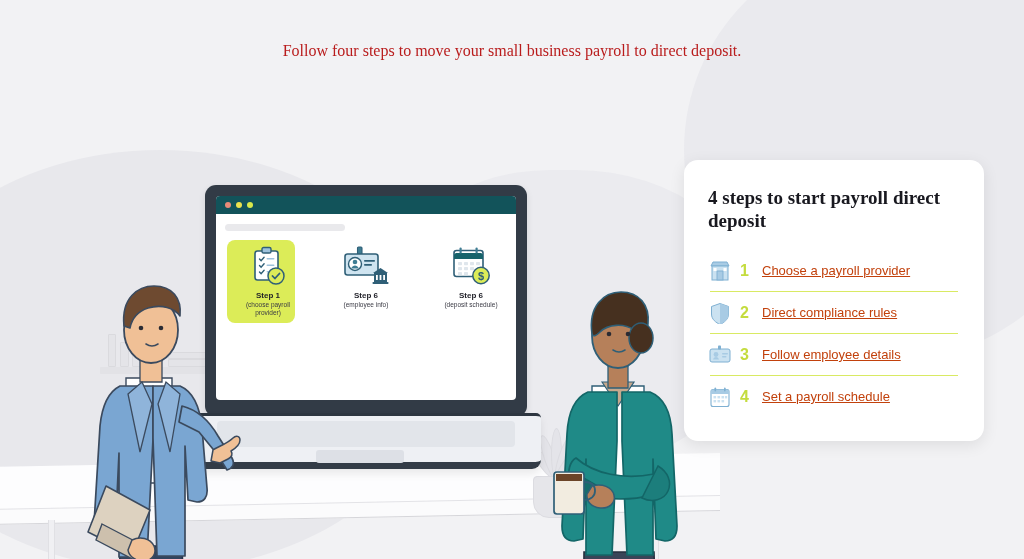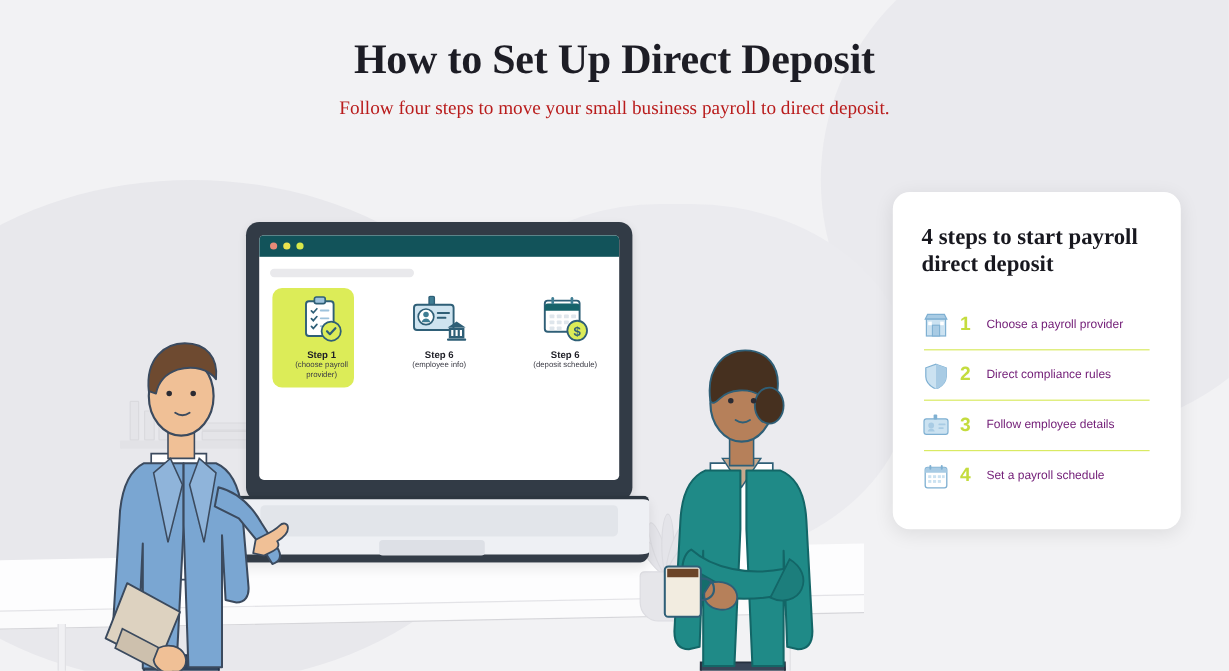--- a/index.html
+++ b/index.html
@@ -118,47 +118,46 @@
     border-radius:50% 50% 50% 50%; transform-origin:bottom center;
   }
 
   
   .person { position:absolute; }
   .man { left:62px; top:148px; width:185px; height:411px; }
   .woman { left:540px; top:160px; width:170px; height:399px; }
 
   
   .panel {
-    position:absolute; right:40px; top:160px; width:240px;
+    position:absolute; right:40px; top:160px; width:300px;
     background:#ffffff; border-radius:14px;
     box-shadow:0 4px 16px rgba(0,0,0,0.09);
     padding:26px 24px 24px; z-index:8;
   }
   .panel-title {
     font-family:"Liberation Serif", serif;
     font-weight:bold; font-size:19px; line-height:1.22; color:#18181f;
     margin-bottom:18px;
   }
   .panel-item { display:flex; align-items:center; gap:9px; padding:9px 0; }
   .p-icon { width:23px; height:23px; flex:0 0 23px; display:flex; align-items:center; justify-content:center; }
   .p-num { font-size:16px; font-weight:bold; color:#c4dc3e; width:13px; flex:0 0 13px; }
-  .p-label { font-size:10px; color:#701a75; }
+  .p-label { font-size:13px; color:#c2410c;text-decoration:underline; }
   .divider { height:1px; background:#d9ea63; margin:0 2px; }
 </style>
 </head>
 <body>
 
 <div class="bg-layer">
   <div class="blob-right"></div>
   <div class="blob-left"></div>
   <div class="blob-mid"></div>
 </div>
 
 <div class="header">
-  <div class="title">How to Set Up Direct Deposit</div>
   <div class="subtitle">Follow four steps to move your small business payroll to direct deposit.</div>
 </div>
 
 <div class="scene">
 
   <div class="wall">
     <div class="shelf-board"></div>
     <div class="book" style="left:108px; top:204px; width:8px; height:33px;"></div>
     <div class="book" style="left:120px; top:212px; width:9px; height:25px;"></div>
     <div class="book" style="left:132px; top:198px; width:10px; height:39px;"></div>

